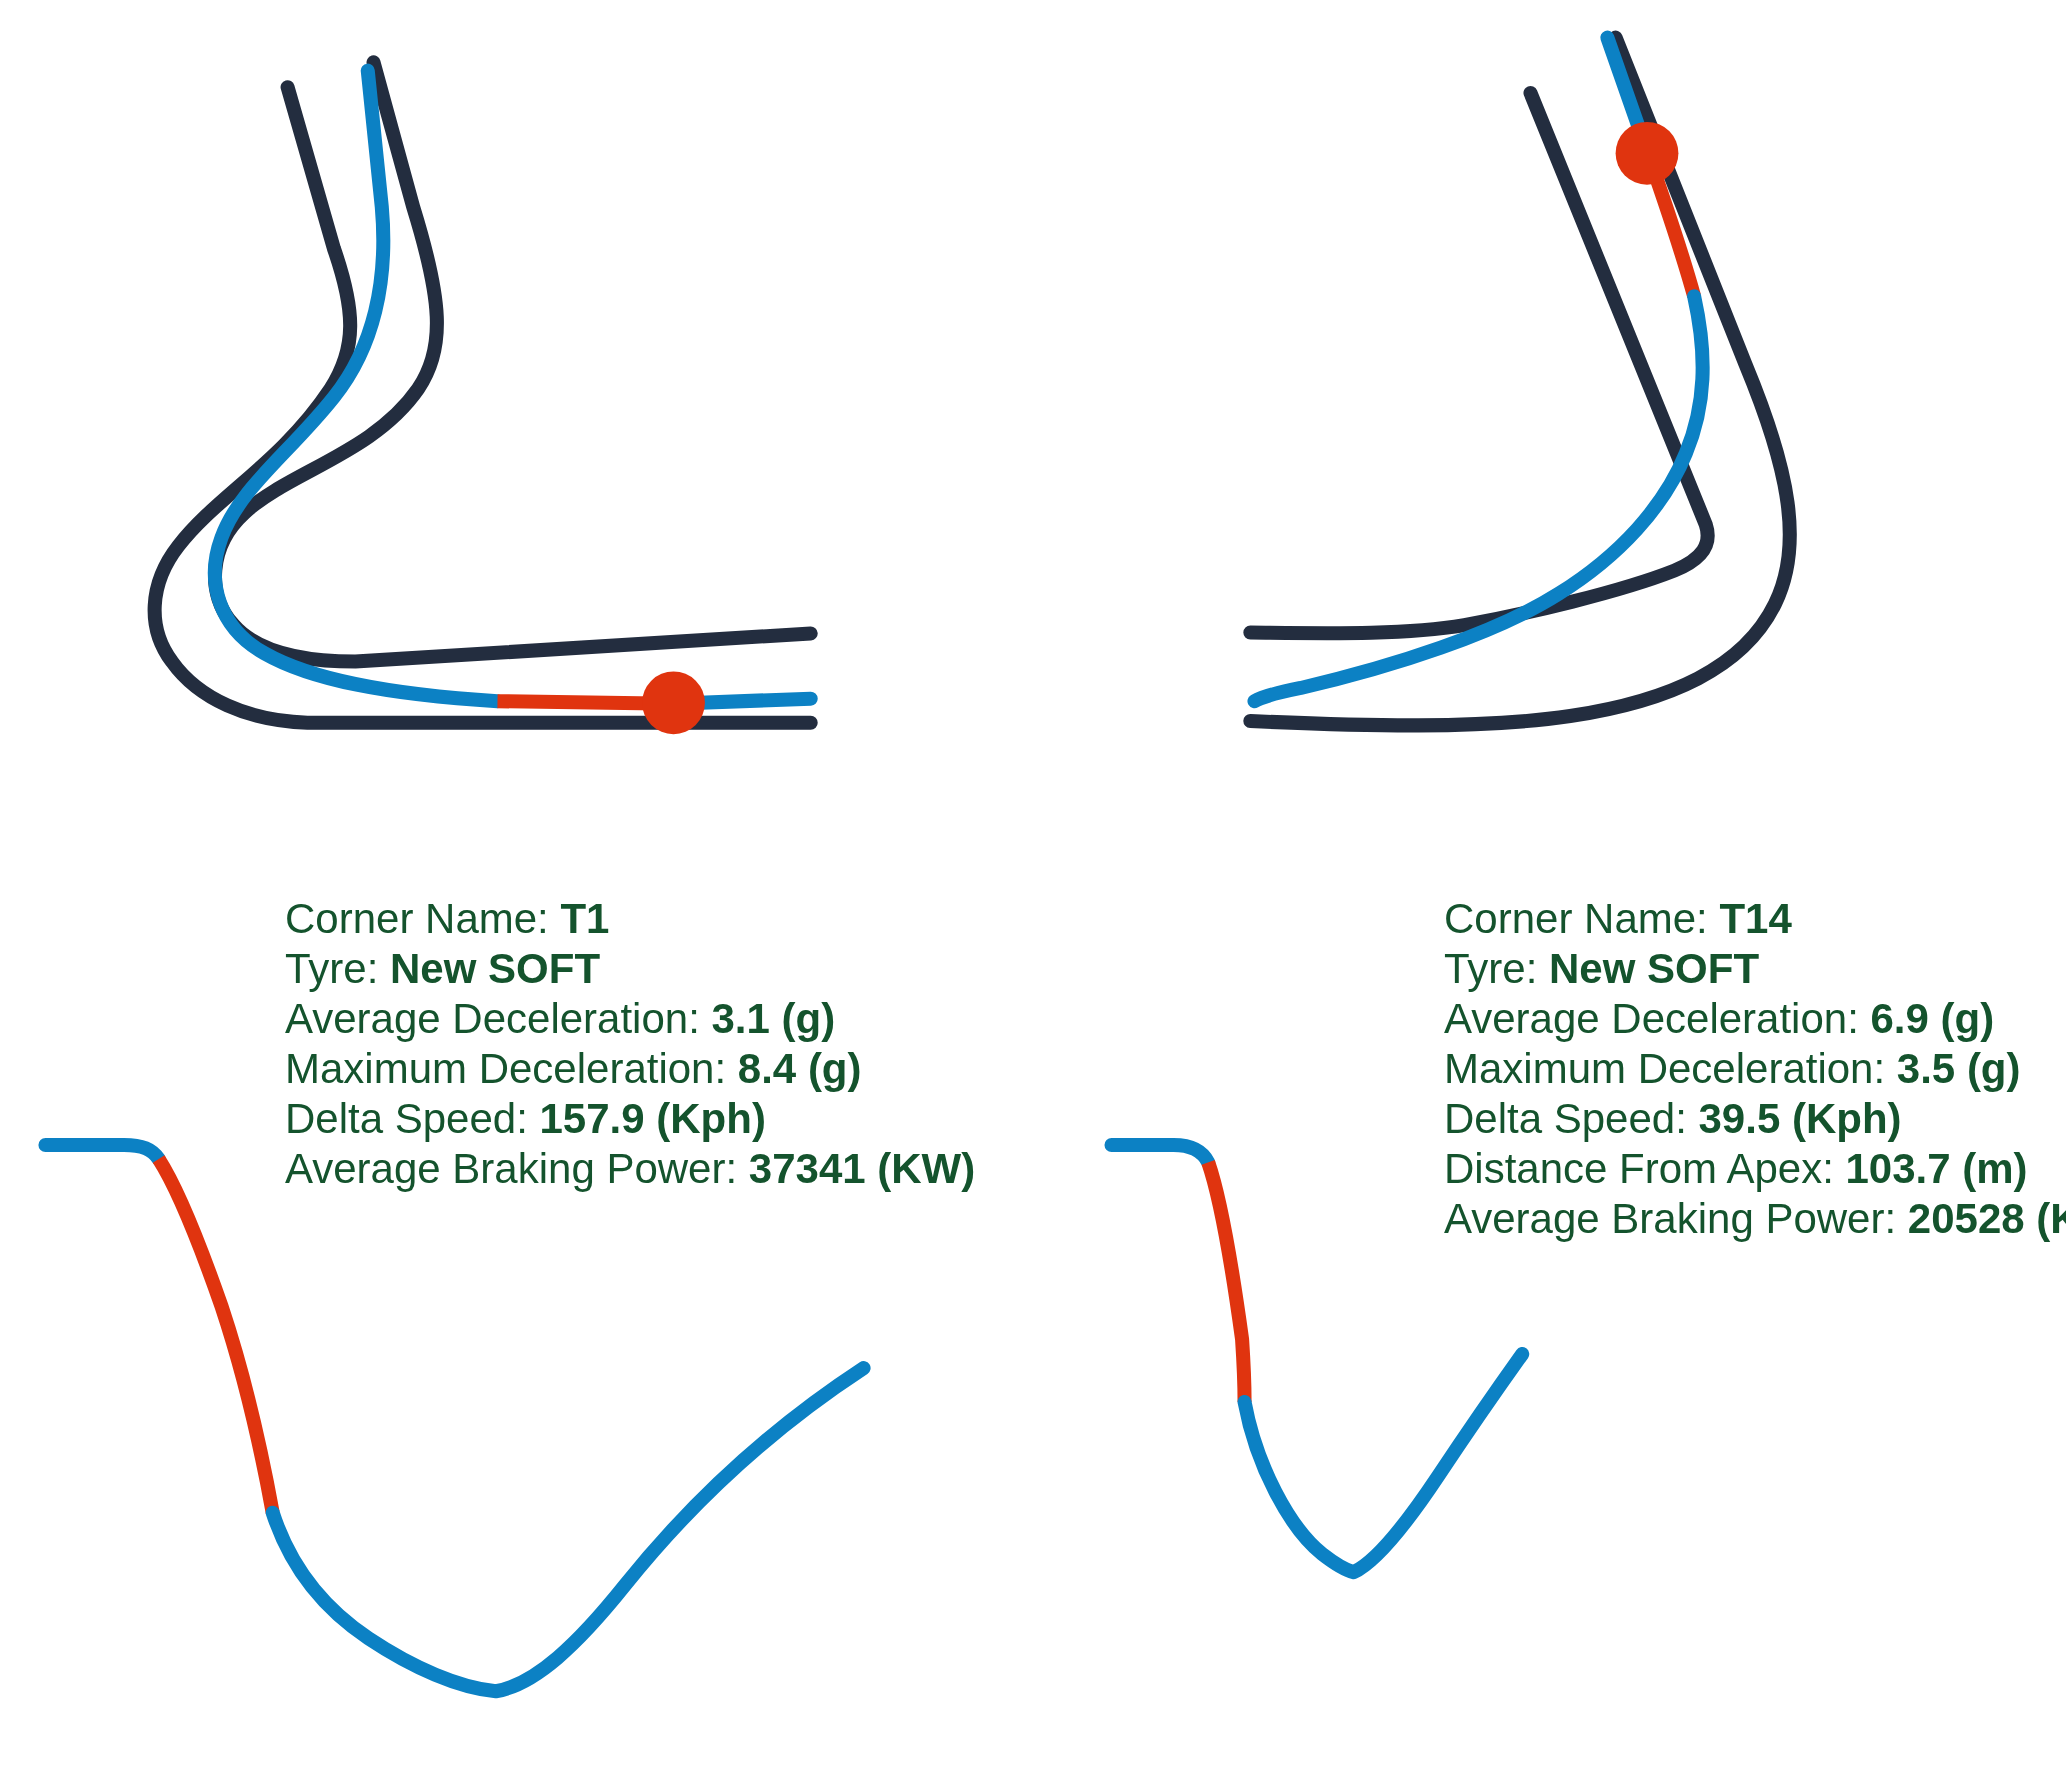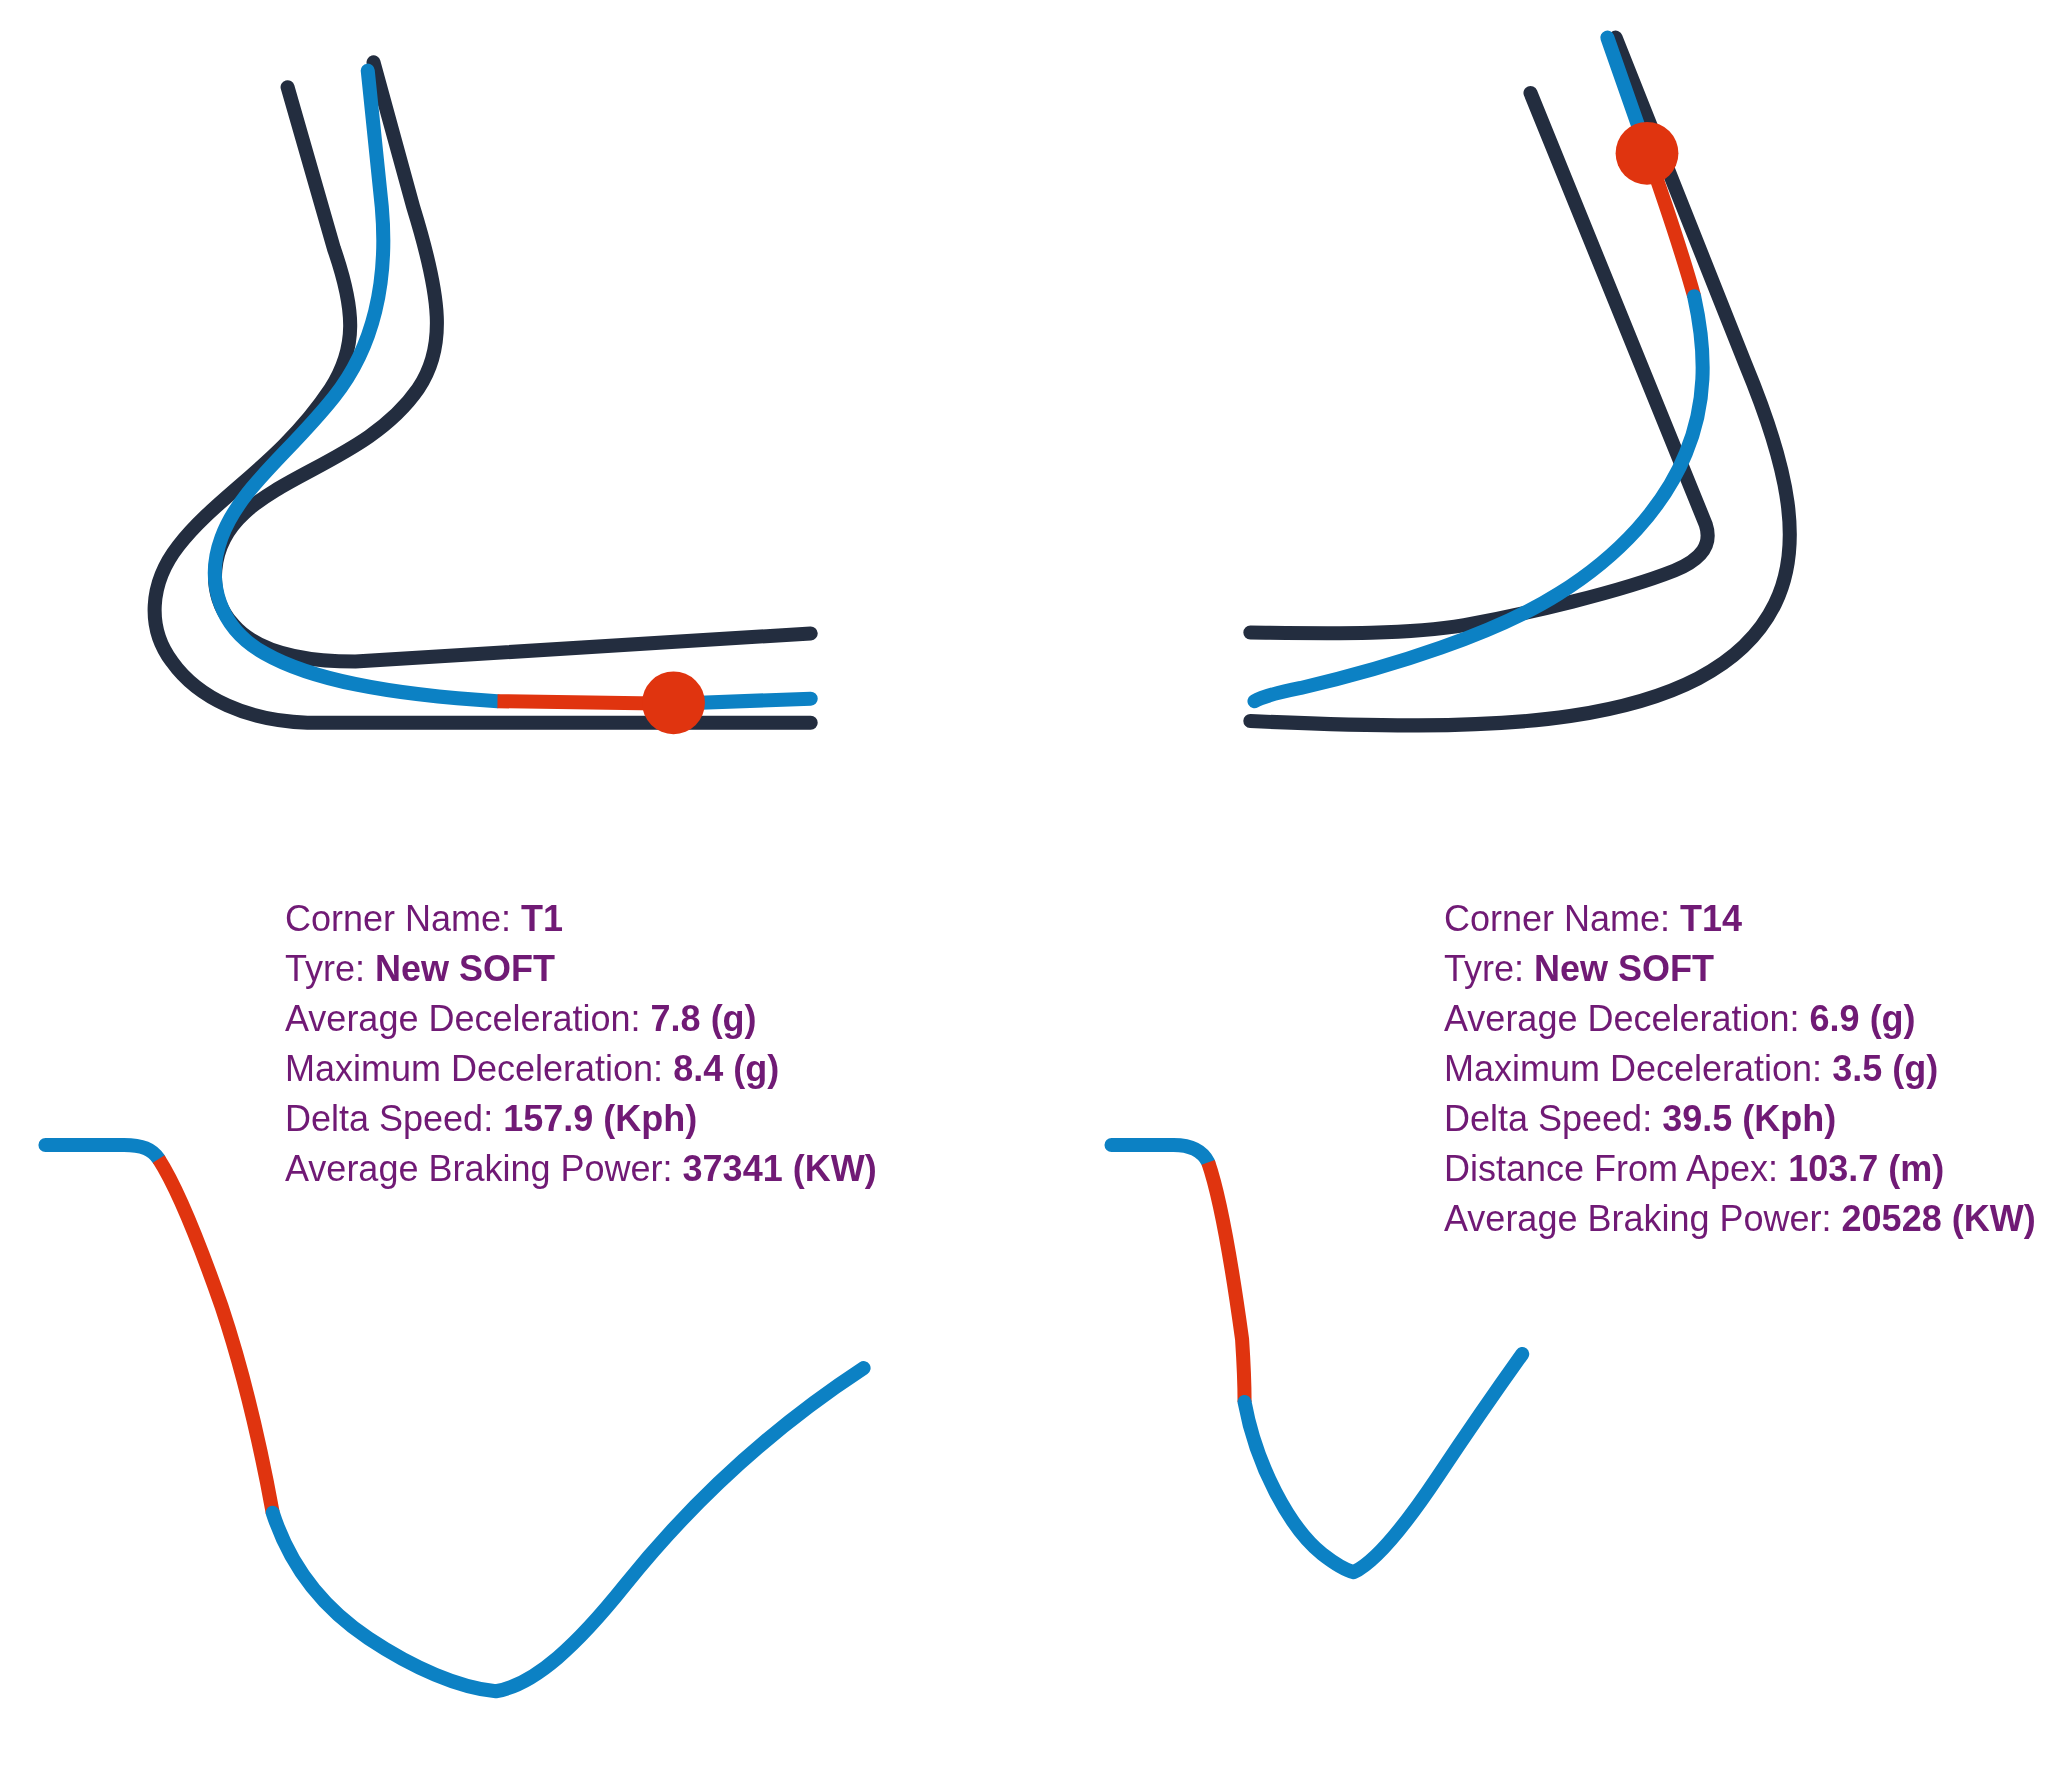--- a/index.html
+++ b/index.html
@@ -23,23 +23,23 @@
   svg.layer {
     position: absolute;
     left: 0;
     top: 0;
     width: 2066px;
     height: 1766px;
     overflow: visible;
   }
   .stats {
     position: absolute;
-    font-size: 36px;
+    font-size: 42px;
     line-height: 50px;
-    color: #701a75;
+    color: #14532d;
     white-space: nowrap;
     font-family: "Liberation Sans", sans-serif;
   }
   .stats .row {
     display: block;
     white-space: nowrap;
   }
   .stats .lbl {
     font-weight: 400;
   }
@@ -141,21 +141,21 @@
         <path d="M330 1830 L400 1925 L470 1985 L540 2025 L600 2045 L660 2000 L730 1920 L800 1840 L880 1760 L960 1700 L1045 1655" fill="none" stroke="#0C81C4" stroke-width="17" stroke-linecap="round" stroke-linejoin="round"></path>
         <path d="M1345 1385 L1400 1385 L1440 1392 L1460 1405" fill="none" stroke="#0C81C4" stroke-width="17" stroke-linecap="round" stroke-linejoin="round"></path>
         <path d="M1460 1405 L1480 1470 L1495 1570 L1505 1695" fill="none" stroke="#E0340F" stroke-width="17" stroke-linecap="round" stroke-linejoin="round"></path>
         <path d="M1505 1695 L1545 1790 L1585 1855 L1635 1900 L1690 1845 L1750 1760 L1800 1690 L1840 1638" fill="none" stroke="#0C81C4" stroke-width="17" stroke-linecap="round" stroke-linejoin="round"></path>
       </g>
     </svg>
 
   <div class="stats" id="stats-left">
     <span class="row"><span class="lbl">Corner Name:</span> <span class="val">T1</span></span>
     <span class="row"><span class="lbl">Tyre:</span> <span class="val">New SOFT</span></span>
-    <span class="row"><span class="lbl">Average Deceleration:</span> <span class="val">7.8 (g)</span></span>
+    <span class="row"><span class="lbl">Average Deceleration:</span> <span class="val">3.1 (g)</span></span>
     <span class="row"><span class="lbl">Maximum Deceleration:</span> <span class="val">8.4 (g)</span></span>
     <span class="row"><span class="lbl">Delta Speed:</span> <span class="val">157.9 (Kph)</span></span>
     <span class="row"><span class="lbl">Average Braking Power:</span> <span class="val">37341 (KW)</span></span>
   </div>
 
   <div class="stats" id="stats-right">
     <span class="row"><span class="lbl">Corner Name:</span> <span class="val">T14</span></span>
     <span class="row"><span class="lbl">Tyre:</span> <span class="val">New SOFT</span></span>
     <span class="row"><span class="lbl">Average Deceleration:</span> <span class="val">6.9 (g)</span></span>
     <span class="row"><span class="lbl">Maximum Deceleration:</span> <span class="val">3.5 (g)</span></span>

